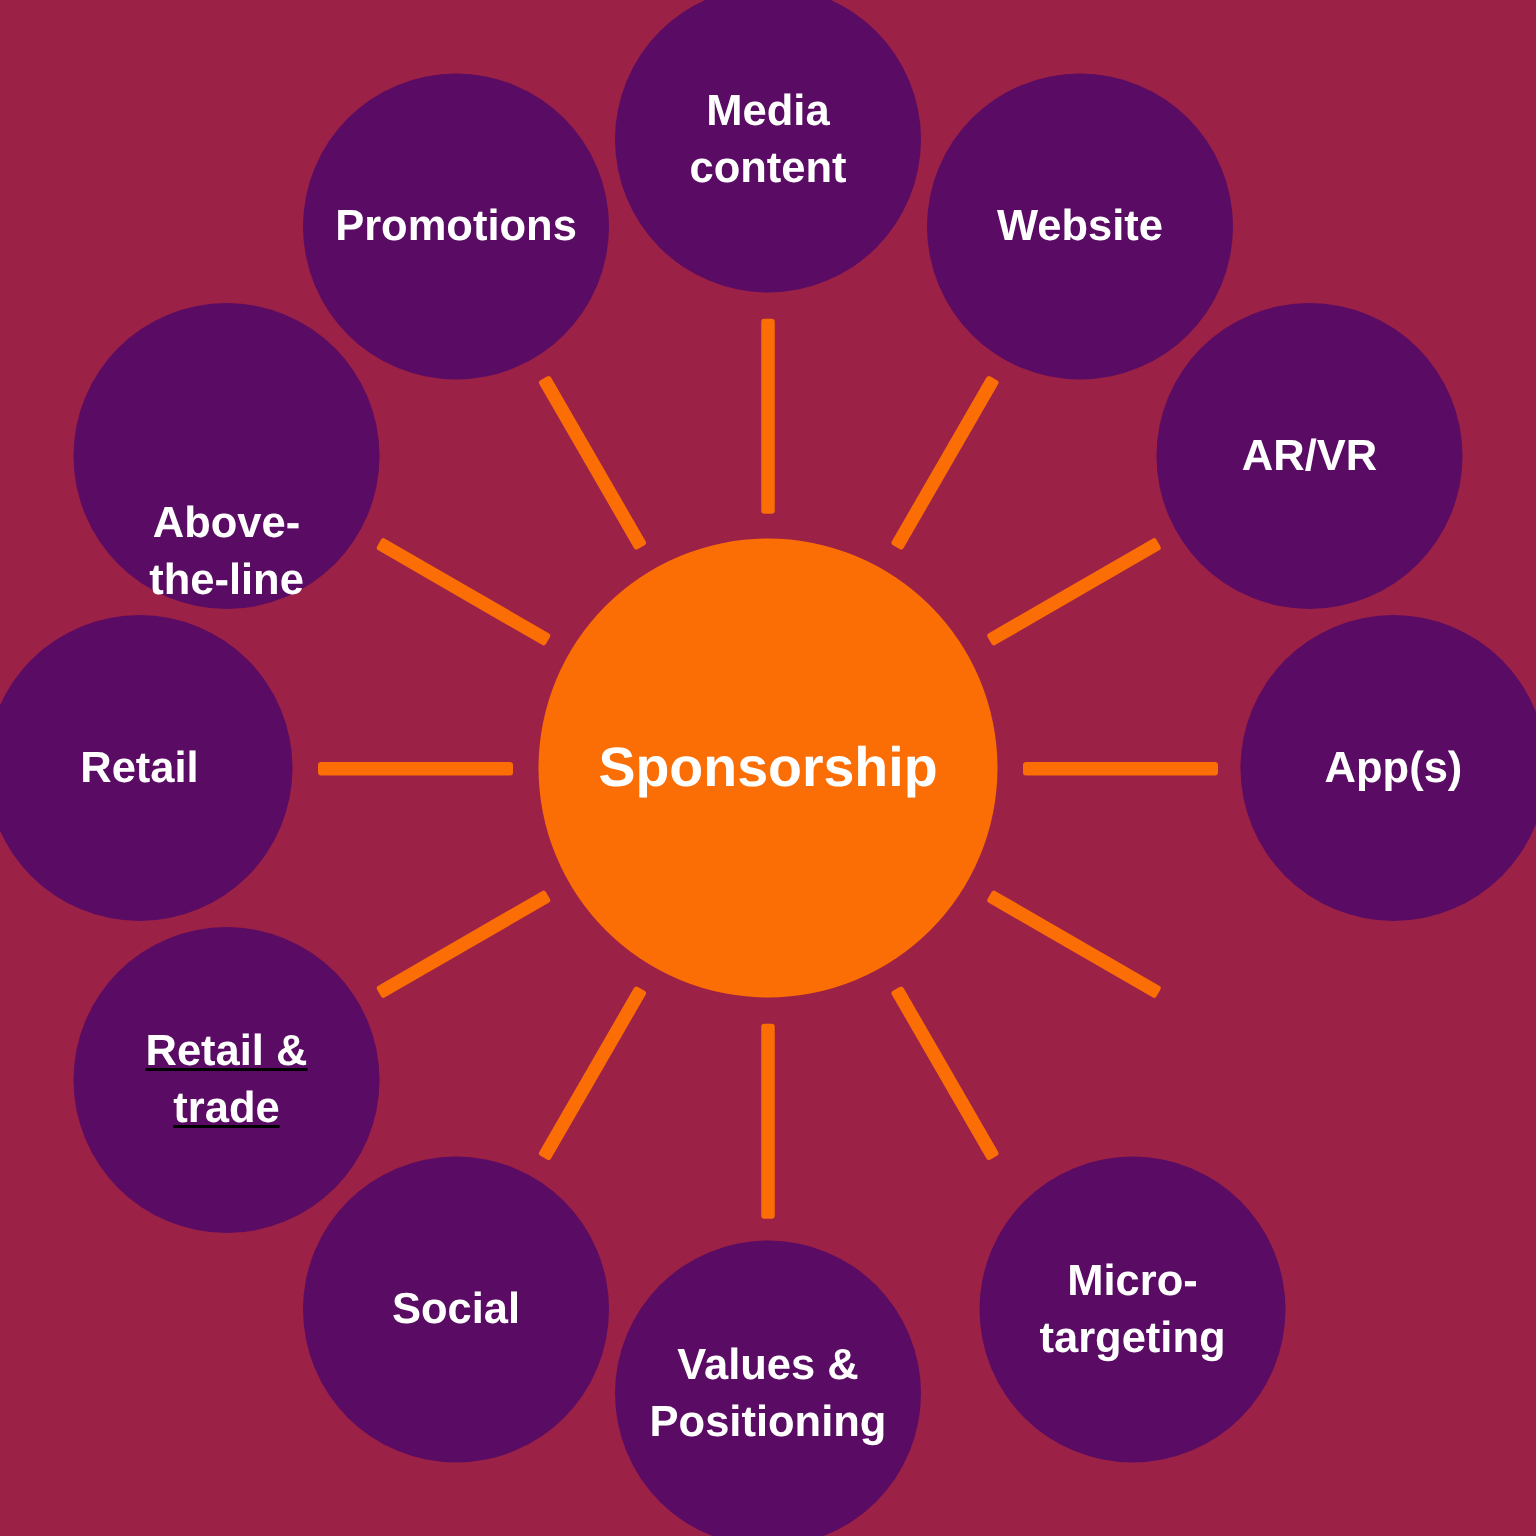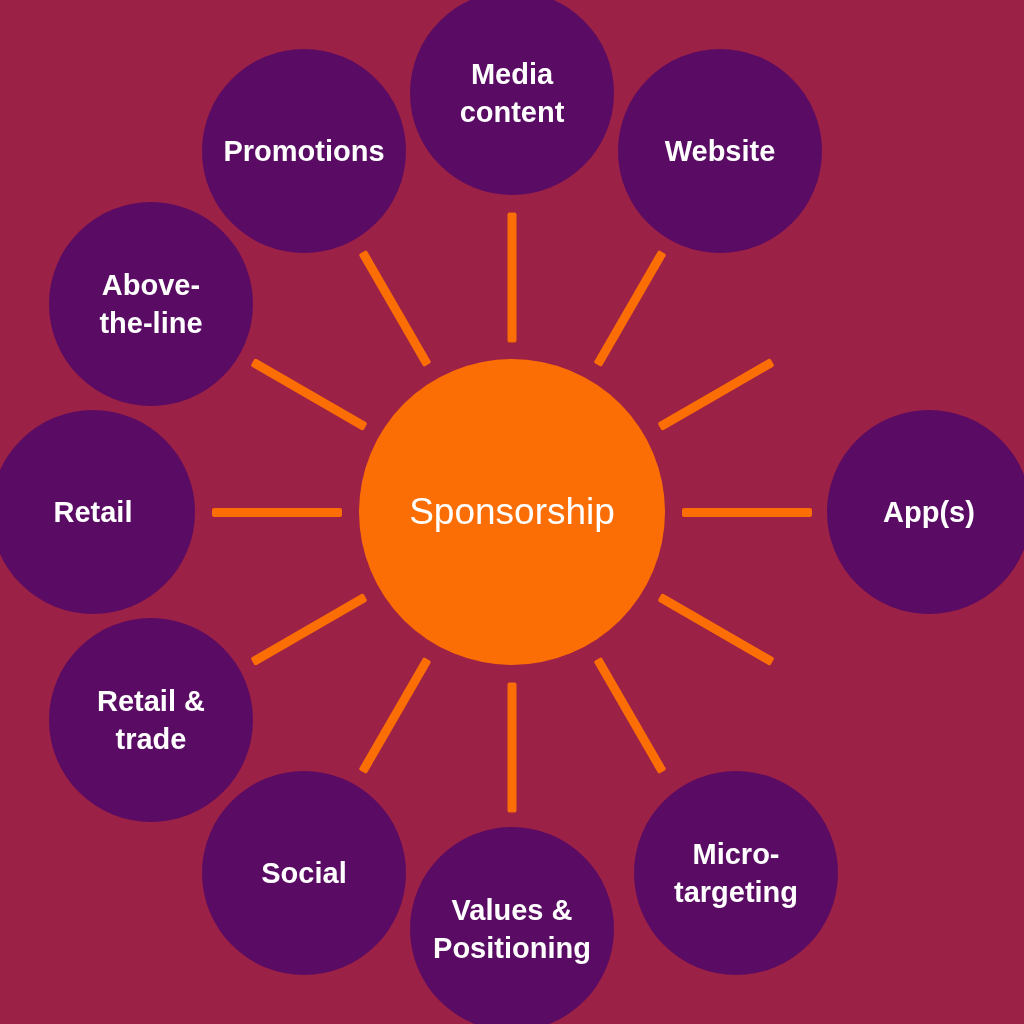--- a/index.html
+++ b/index.html
@@ -23,21 +23,21 @@
     height: 306px;
     border-radius: 50%;
     background: var(--accent, #FB6D05);
     display: flex;
     align-items: center;
     justify-content: center;
   }
   .hub-label {
     color: var(--text, #FFFFFF);
     font-size: 37px;
-    font-weight: 400;
+    font-weight: 700;
     text-align: right;
   }
   .node {
     position: absolute;
     width: 204px;
     height: 204px;
     border-radius: 50%;
     background: var(--node, #5A0B63);
     display: flex;
     align-items: center;
@@ -57,26 +57,26 @@
     height: 9px;
     border-radius: 2px;
     background: var(--accent, #FB6D05);
   }
   
   .n0  { left: 410px; top:  -9px; }   
   .n1  { left: 618px; top:  49px; }   
   .n2  { left: 771px; top: 202px; }   
   .n3  { left: 827px; top: 410px; }   
   .n4  { left: 771px; top: 618px; }   
-  .n5  { left: 634px; top: 771px; }   
+  .n5  { left: 653px; top: 771px; }   
   .n6  { left: 410px; top: 827px; }   
   .n7  { left: 202px; top: 771px; }   
-  .n8  { left:  49px; top: 618px; }   
+  .n8  { left:  49px; top: 618px; text-decoration: underline; }   
   .n9  { left:  -9px; top: 410px; }   
-  .n10 { left:  49px; top: 202px; }   
+  .n10 { left:  49px; top: 202px; align-items: flex-end; }   
   .n11 { left: 202px; top:  49px; justify-content: center; }   
   
   .s0  { left: 447px;   top: 272.5px; transform: rotate(90deg); }
   .s1  { left: 564.5px; top: 304px;   transform: rotate(-60deg); }
   .s2  { left: 650.5px; top: 390px;   transform: rotate(-30deg); }
   .s3  { left: 682px;   top: 507.5px; transform: rotate(0deg); }
   .s4  { left: 650.5px; top: 625px;   transform: rotate(30deg); }
   .s5  { left: 564.5px; top: 711px;   transform: rotate(60deg); }
   .s6  { left: 447px;   top: 742.5px; transform: rotate(90deg); }
   .s7  { left: 329.5px; top: 711px;   transform: rotate(120deg); }
@@ -107,20 +107,23 @@
     <div class="hub-label">Sponsorship</div>
   </div>
 
   <div class="node n0">
     <div class="node-label">Media
 content</div>
   </div>
   <div class="node n1">
     <div class="node-label">Website</div>
   </div>
+  <div class="node n2">
+    <div class="node-label">AR/VR</div>
+  </div>
   <div class="node n3">
     <div class="node-label">App(s)</div>
   </div>
   <div class="node n5">
     <div class="node-label">Micro-
 targeting</div>
   </div>
   <div class="node n6">
     <div class="node-label">Values &amp;
 Positioning</div>

